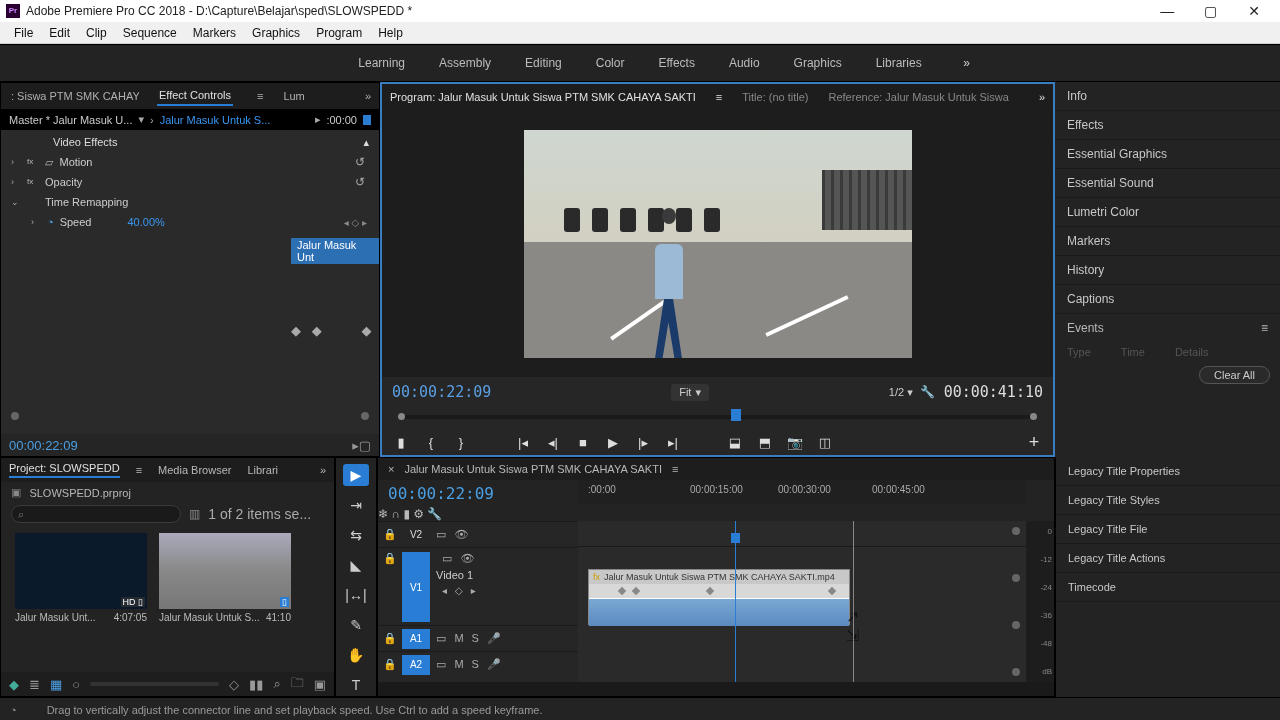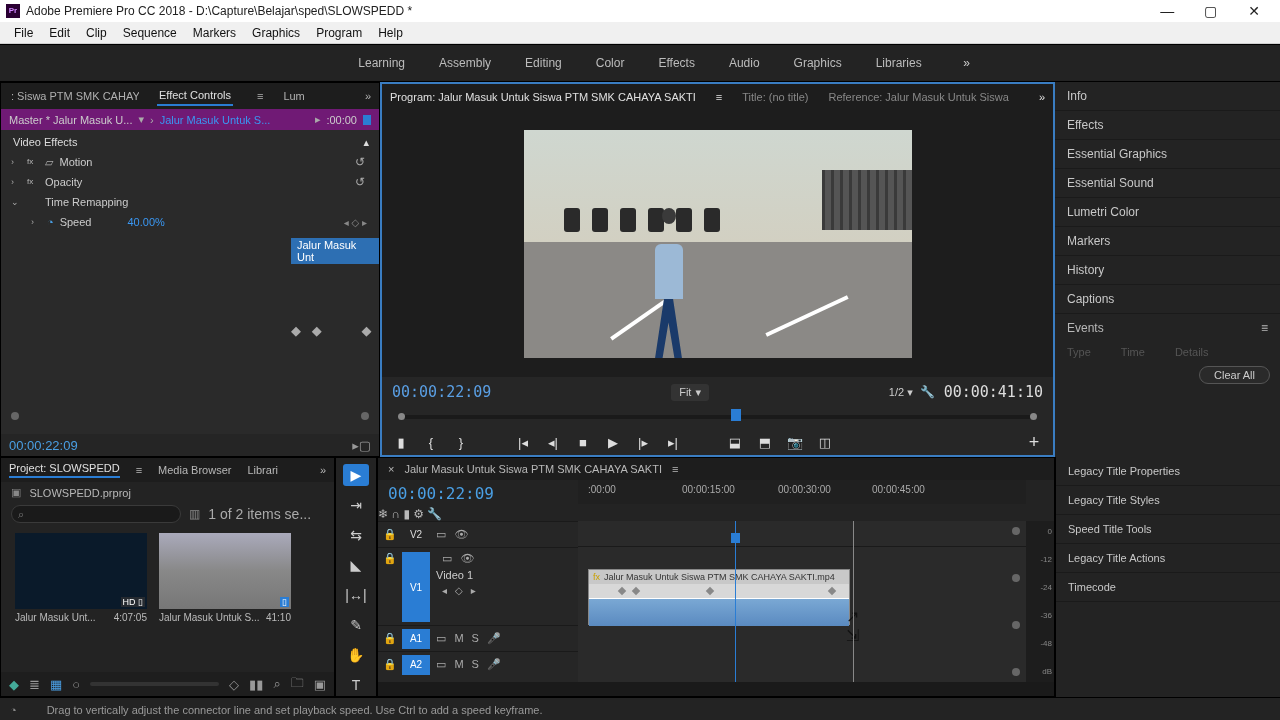--- a/index.html
+++ b/index.html
@@ -23,32 +23,32 @@
 
 .main { display: flex; height: 375px; }
 .panel { background: #232323; border: 1px solid #000; }
 .panel-header { display: flex; align-items: center; height: 26px; background: #1d1d1d; padding: 0 8px; gap: 18px; font-size: 11px; color: #b0b0b0; }
 .panel-header .tab { padding: 3px 2px; }
 .panel-header .tab.active { color: #e0e0e0; border-bottom: 2px solid #2a7dd4; }
 .panel-header .menu-icon { margin-left: 6px; }
 
 
 .effect-controls { width: 380px; height: 375px; display: flex; flex-direction: column; }
-.ec-subhead { display: flex; align-items: center; padding: 4px 8px; background: #701a75; font-size: 11px; gap: 6px; }
+.ec-subhead { display: flex; align-items: center; padding: 4px 8px; background: #000000; font-size: 11px; gap: 6px; }
 .ec-subhead .master { color: #ccc; }
 .ec-subhead .seqlink { color: #3a97f2; }
 .ec-playhead-label { background: #2d6fb3; color: #fff; padding: 1px 6px; font-size: 11px; position: absolute; left: 290px; top: 155px; }
 .ec-body { flex: 1; background: #2a2a2a; padding: 2px 0; font-size: 11px; }
 .ec-row { display: flex; align-items: center; height: 20px; padding-left: 10px; gap: 6px; }
 .ec-row .twirl { width: 10px; color: #aaa; font-size: 9px; }
 .ec-row .fx { width: 12px; height: 10px; font-size: 8px; }
 .ec-row .label { color: #ccc; }
 .ec-row .val { color: #3a97f2; margin-left: 30px; }
 .ec-row .reset { margin-left: auto; margin-right: 14px; color: #aaa; font-size: 12px; }
-.ec-row.section { color: #ddd; font-weight: 500; padding-left: 12px; }
+.ec-row.section { color: #ddd; font-weight: 500; padding-left: 12px; margin-left: 40px; }
 .ec-footer { height: 22px; background: #252525; display: flex; align-items: center; padding: 0 8px; color: #4a9fe4; font-size: 13px; }
 .ec-keyframes { position: absolute; left: 290px; top: 240px; color: #aaa; font-size: 13px; }
 
 
 .program { flex: 1; display: flex; flex-direction: column; border: 2px solid #3a7dc2; }
 .program-header { display: flex; align-items: center; height: 26px; background: #1d1d1d; padding: 0 8px; font-size: 11px; color: #e0e0e0; gap: 20px; }
 .program-header .inactive { color: #888; }
 .program-viewer { flex: 1; background: #1d1d1d; display: flex; align-items: center; justify-content: center; position: relative; }
 .program-viewer .frame { width: 388px; height: 228px; background: linear-gradient(#a8b8c0 0%, #9aa8ae 45%, #6d6a68 46%, #7b7a78 100%); position: relative; overflow: hidden; }
 .frame .wall { position: absolute; top: 0; left: 0; right: 0; height: 112px; background: linear-gradient(#cfd7d0, #d2d0c2); }
@@ -407,21 +407,21 @@
         <div class="topicons">
           <span>❄</span>
           <span>∩</span>
           <span>▮</span>
           <span>⚙</span>
           <span style="color:#ccc;">🔧</span>
         </div>
       </div>
       <div class="tl-ruler" style="flex:1;">
         <span style="left:10px;">:00:00</span>
-        <span style="left:104px;">00:00:15:00</span>
+        <span style="left:112px;">00:00:15:00</span>
         <span style="left:200px;">00:00:30:00</span>
         <span style="left:294px;">00:00:45:00</span>
       </div>
       <div style="width:28px;"></div>
     </div>
     <div class="tl-body">
       <div class="tl-left">
         <div class="tl-track">
           <span class="lock">🔒</span>
           <span class="tname">V2</span>
@@ -502,21 +502,21 @@
         <span>-48</span>
         <span>dB</span>
       </div>
     </div>
     <div class="tl-scroll"></div>
   </div>
 
   <div class="rightbar-lower">
     <div class="item">Legacy Title Properties</div>
     <div class="item">Legacy Title Styles</div>
-    <div class="item">Speed Title Tools</div>
+    <div class="item">Legacy Title File</div>
     <div class="item">Legacy Title Actions</div>
     <div class="item">Timecode</div>
   </div>
 </div>
 
 <div class="statusbar">
   <span class="stat-icon">◔</span>
   <span>Drag to vertically adjust the connector line and set playback speed. Use Ctrl to add a speed keyframe.</span>
 </div>
 

